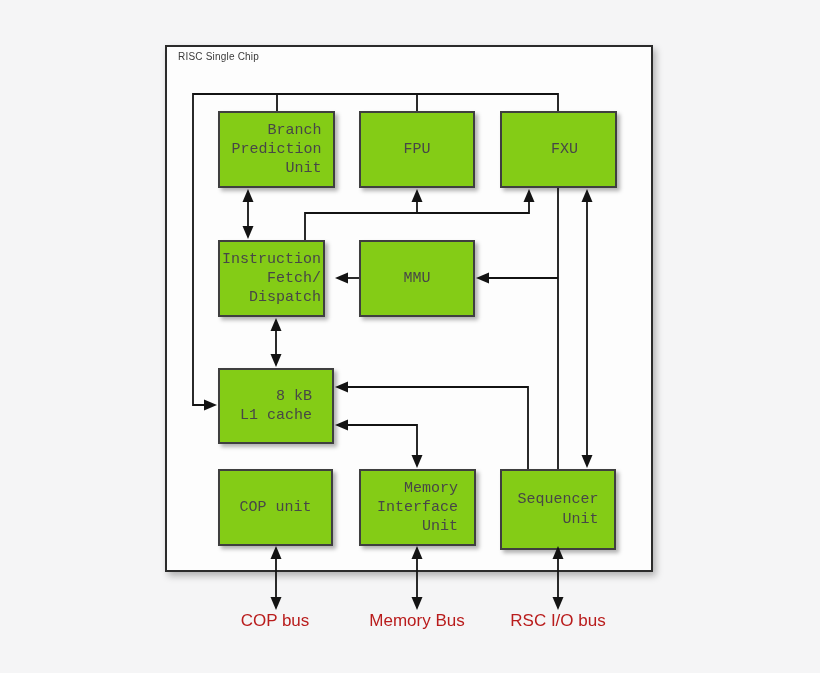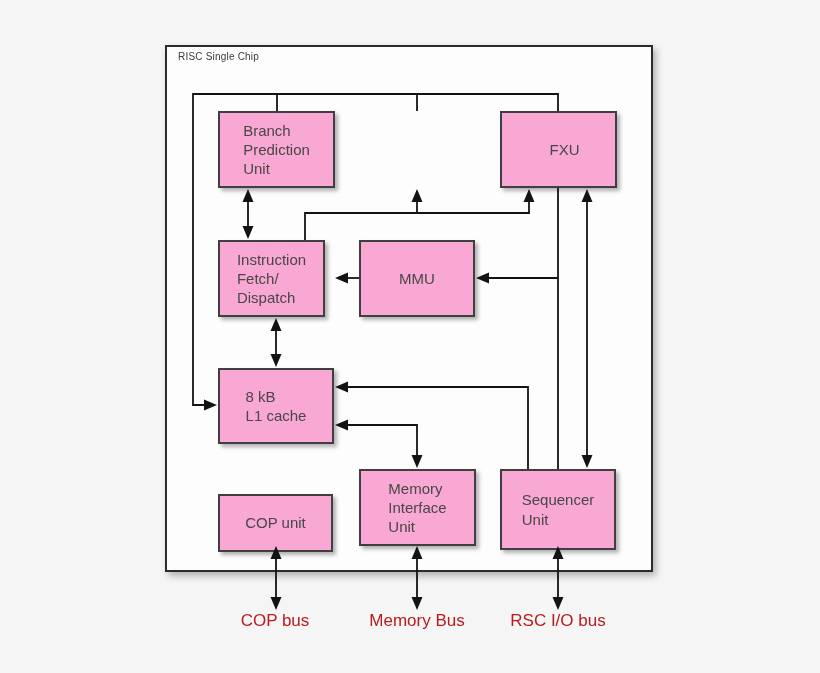--- a/index.html
+++ b/index.html
@@ -15,36 +15,37 @@
     position:absolute; left:165px; top:45px; width:488px; height:527px;
     background:#fdfdfd; border:2px solid #2b2b2b; box-sizing:border-box;
     box-shadow:3px 4px 7px rgba(0,0,0,0.28);
   }
   .chip-title {
     position:absolute; left:178px; top:51px;
     font-size:10px; color:#3a3a3a; letter-spacing:0.2px;
   }
   .unit {
     position:absolute; box-sizing:border-box;
-    background:#f9a8d4; border:2px solid #3f3f3f;
+    background:#84cc16; border:2px solid #3f3f3f;
     box-shadow:2.5px 2.5px 4px rgba(0,0,0,0.30);
     display:flex; align-items:center; justify-content:center;
-    text-align:left;
+    text-align:right;
+    font-family:Liberation Mono, monospace;
   }
   .unit-label {
     font-size:15px; line-height:1.28; color:#474747;
     white-space:pre-line;
   }
   .u-bpu   { left:218px; top:111px; width:117px; height:77px; }
   .u-fpu   { left:359px; top:111px; width:116px; height:77px; }
   .u-fxu   { left:500px; top:111px; width:117px; height:77px;padding-left:12px; }
   .u-ifd   { left:218px; top:240px; width:107px; height:77px; }
   .u-mmu   { left:359px; top:240px; width:116px; height:77px; }
   .u-cache { left:218px; top:368px; width:116px; height:76px; }
-  .u-cop   { left:218px; top:494px; width:115px; height:58px; }
+  .u-cop   { left:218px; top:469px; width:115px; height:77px; }
   .u-miu   { left:359px; top:469px; width:117px; height:77px; }
   .u-seq   { left:500px; top:469px; width:116px; height:81px; }
   .wires {
     position:absolute; left:0; top:0; width:820px; height:673px;
     pointer-events:none;
   }
   .wires polyline, .wires line {
     stroke:#131313; stroke-width:1.8; fill:none;
   }
   .wires polygon { fill:#131313; stroke:none; }
@@ -61,20 +62,23 @@
 
 <div class="stage">
 
   <div class="chip"></div>
   <div class="chip-title">RISC Single Chip</div>
 
   <div class="unit u-bpu">
     <span class="unit-label">Branch
 Prediction
 Unit</span>
+  </div>
+  <div class="unit u-fpu">
+    <span class="unit-label">FPU</span>
   </div>
   <div class="unit u-fxu">
     <span class="unit-label">FXU</span>
   </div>
   <div class="unit u-ifd">
     <span class="unit-label">Instruction
 Fetch/
 Dispatch</span>
   </div>
   <div class="unit u-mmu">

